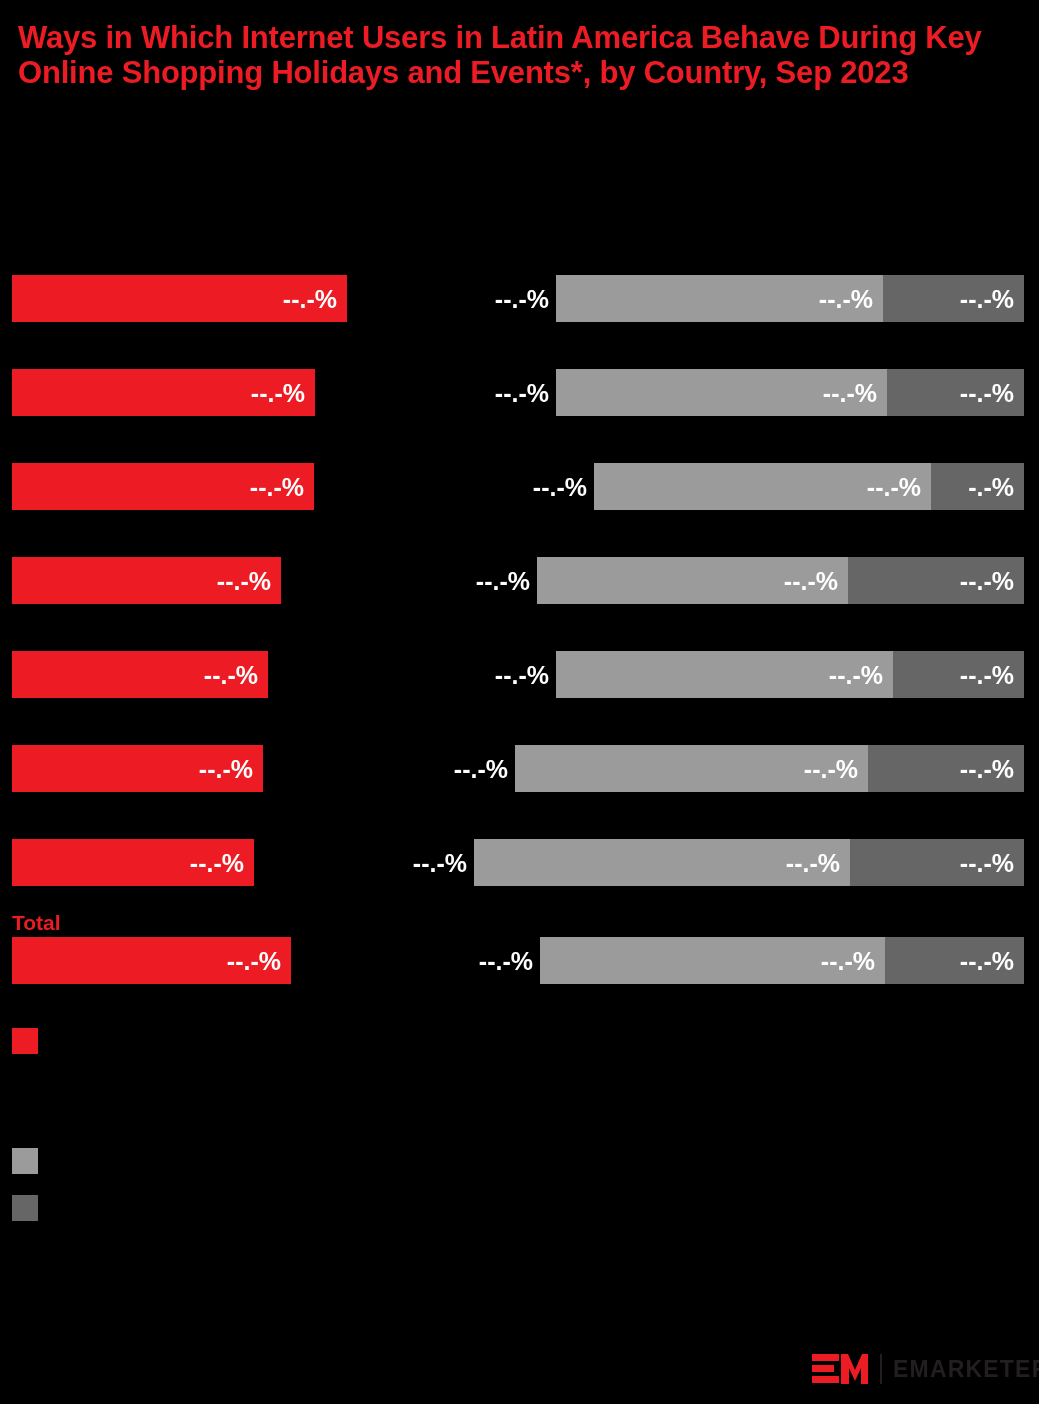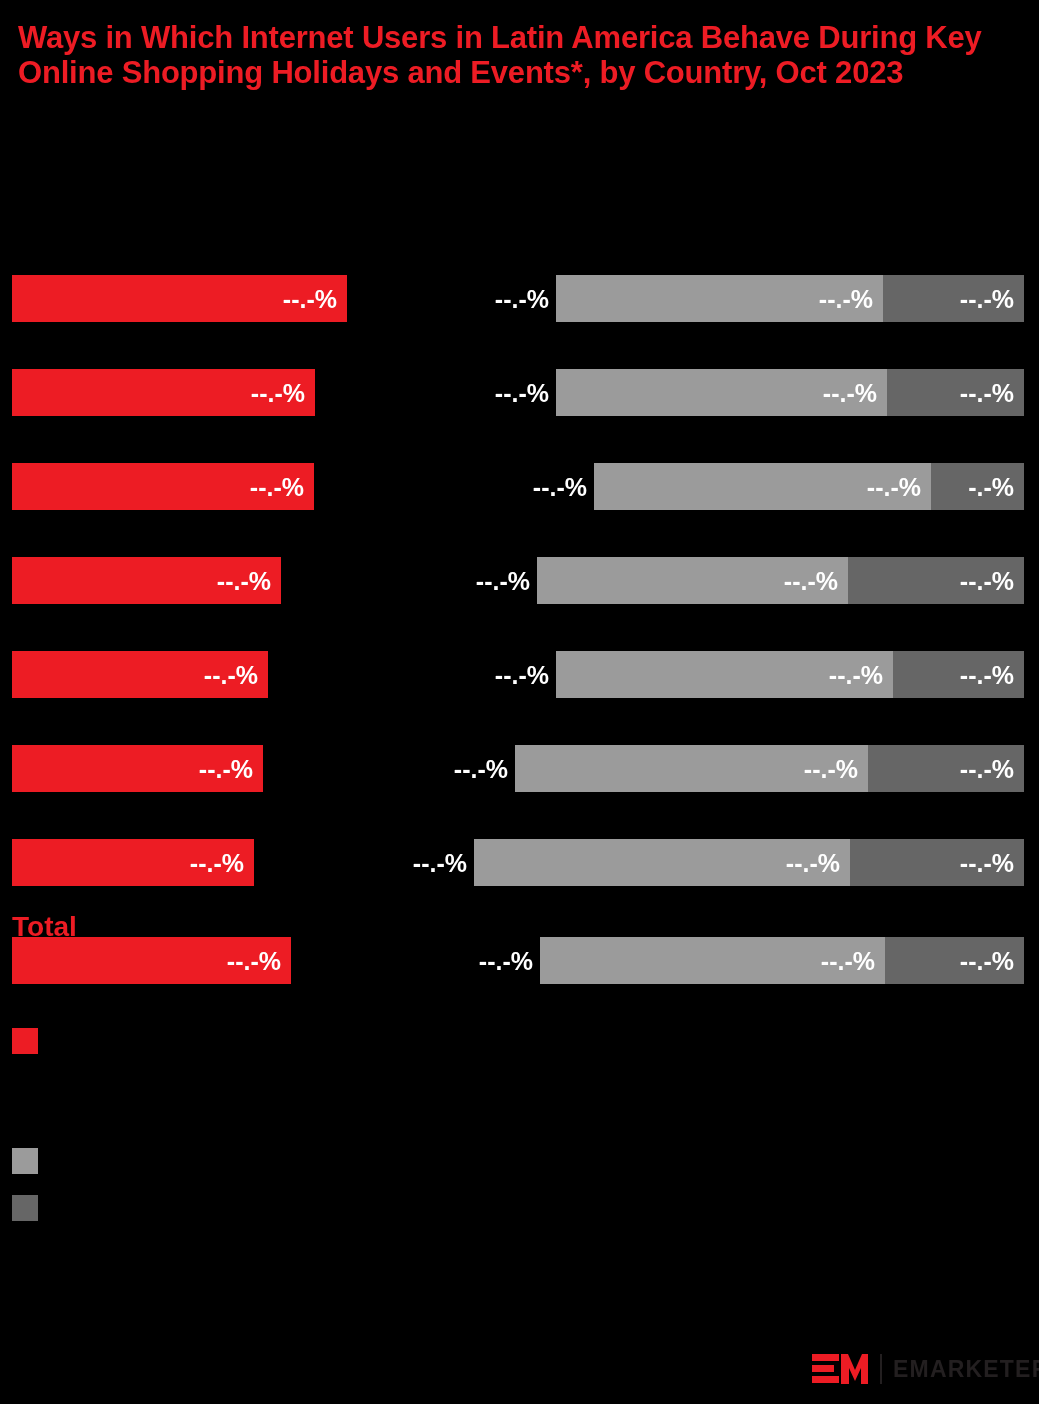--- a/index.html
+++ b/index.html
@@ -43,21 +43,21 @@
     position: absolute;
     left: 0;
     width: 1039px;
     height: 47px;
   }
 
   .country-label {
     position: absolute;
     left: 12px;
     top: -26px;
-    font-size: 28px;
+    font-size: 21px;
     font-weight: bold;
     color: #ed1c24;
     white-space: nowrap;
   }
   .country-label.hidden-label {
     color: #000000;
   }
 
   
   .bar-red {
@@ -172,21 +172,21 @@
     top: 1248px;
     width: 990px;
     font-size: 15px;
     line-height: 1.3;
     color: #000000;
   }
 </style>
 </head>
 <body>
 
-<div id="chart-title">Ways in Which Internet Users in Latin America Behave During Key Online Shopping Holidays and Events*, by Country, Oct 2023</div>
+<div id="chart-title">Ways in Which Internet Users in Latin America Behave During Key Online Shopping Holidays and Events*, by Country, Sep 2023</div>
 
 <div id="plot-area">
     <div class="bar-row" style="top: 275px;">
       <div class="country-label hidden-label"></div>
       <div class="bar-red" style="left: 12px; width: 335px;">
         <span class="val">--.-%</span>
       </div>
       <div class="val-outside" style="right: 490px;">--.-%</div>
       <div class="bar-graylight" style="left: 556px; width: 327px;">
         <span class="val">--.-%</span>

